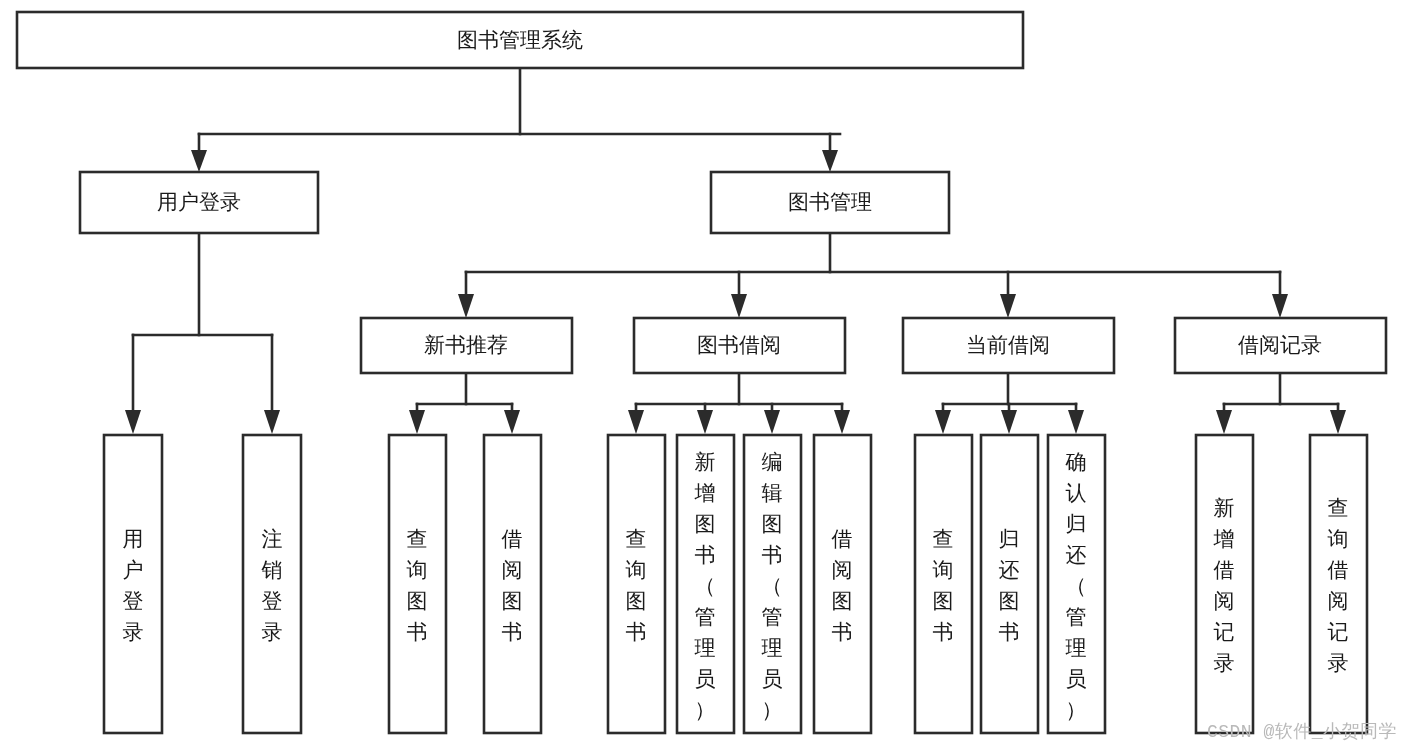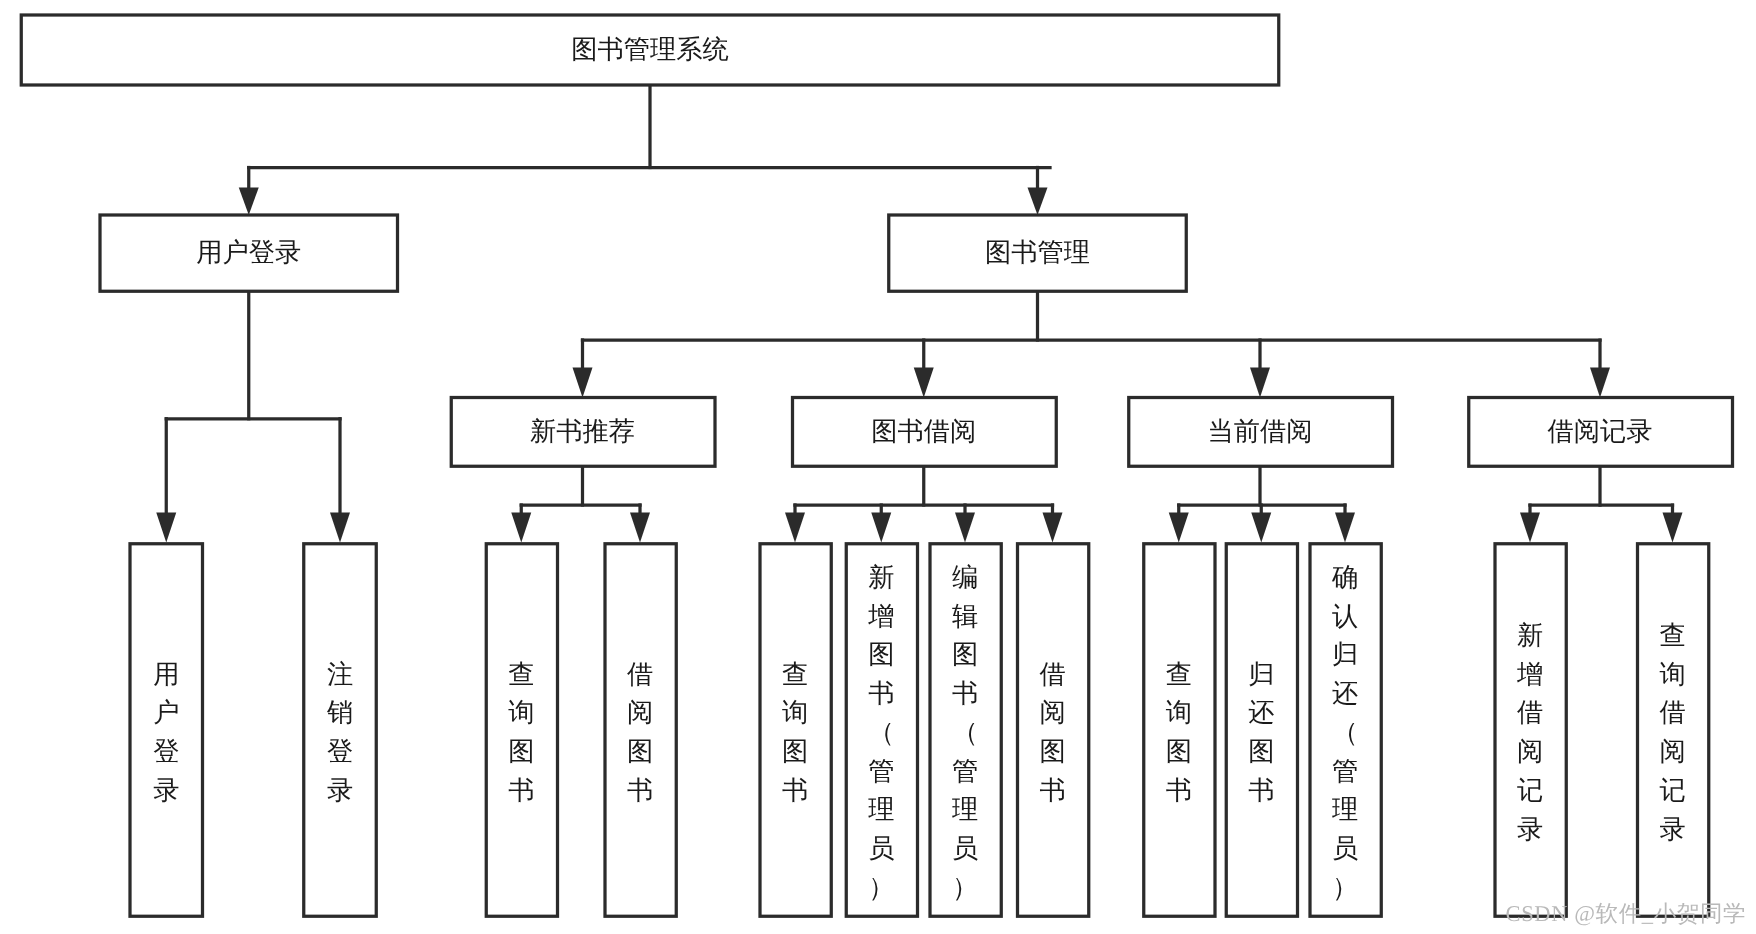--- a/index.html
+++ b/index.html
@@ -53,21 +53,21 @@
   .node-label-v {
     font-family: "DejaVu Sans", "Liberation Sans", sans-serif;
     font-size: 21px;
     fill: #1a1a1a;
     text-anchor: middle;
   }
   .watermark {
     position: absolute;
     right: 8px;
     bottom: 4px;
-    font-family: Liberation Serif, serif;
+    font-family: Liberation Mono, monospace;
     font-size: 18px;
     color: #b9b9b9;
     letter-spacing: 0.5px;
     white-space: nowrap;
     pointer-events: none;
   }
 </style>
 </head>
 <body>
 

